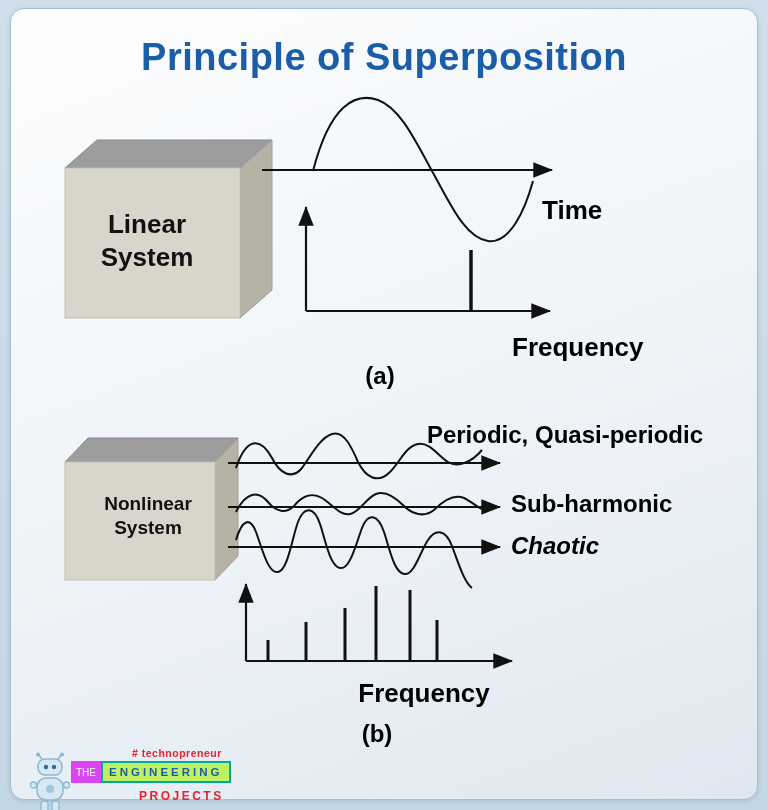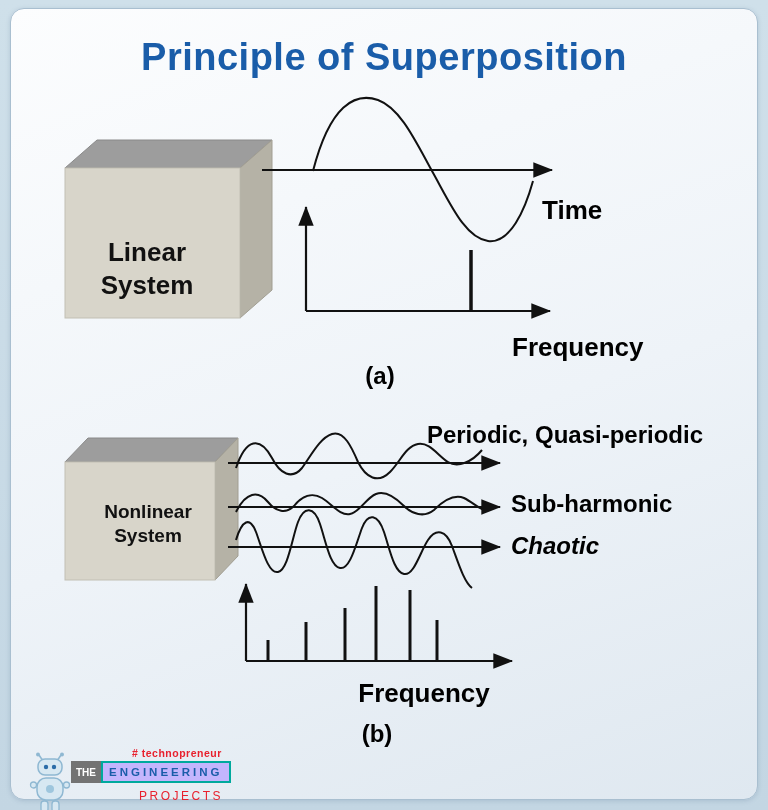--- a/index.html
+++ b/index.html
@@ -16,37 +16,37 @@
     border:1.5px solid #a9bfd0;border-radius:14px;
     box-shadow:0 1px 4px rgba(90,120,150,.25);
   }
   svg.diagram{position:absolute;left:0;top:0;}
   .lbl{position:absolute;color:#000000;font-weight:700;white-space:nowrap;}
   .title{
     position:absolute;left:0;top:36px;width:768px;text-align:center;
     font-size:38px;font-weight:700;color:#1a5da9;letter-spacing:.5px;
   }
   .boxlabel{position:absolute;text-align:center;color:#111;font-weight:700;line-height:1.28;}
-  .boxlabel-a{left:65px;top:208px;width:164px;font-size:26px;margin-top:28px;}
-  .boxlabel-b{left:65px;top:492px;width:166px;font-size:19px;margin-top:8px;}
+  .boxlabel-a{left:65px;top:208px;width:164px;font-size:26px;}
+  .boxlabel-b{left:65px;top:492px;width:166px;font-size:19px;}
   .time-a{left:542px;top:195px;font-size:26px;}
   .freq-a{left:512px;top:332px;font-size:26px;}
   .cap-a{left:340px;top:362px;width:80px;text-align:center;font-size:24px;}
   .out-1{left:388px;top:421px;width:315px;text-align:right;font-size:24px;}
   .out-2{left:511px;top:490px;font-size:24px;}
   .out-3{left:511px;top:532px;font-size:24px;font-style:italic;}
   .freq-b{left:299px;top:678px;width:250px;text-align:center;font-size:26px;}
   .cap-b{left:337px;top:720px;width:80px;text-align:center;font-size:24px;}
   
   .logo{position:absolute;left:28px;top:745px;width:200px;height:80px;}
   .logo .tagline{position:absolute;left:104px;top:2px;font-size:10.5px;font-weight:700;color:#e8212e;letter-spacing:.5px;}
   .logo .row{position:absolute;left:43px;top:16px;display:flex;align-items:stretch;}
-  .logo .the{background:#737373;color:#fff;font-size:10px;font-weight:700;padding:5px 5px;display:flex;align-items:center;}
-  .logo .eng{background:#c4b5fd;border:2px solid #00a99d;color:#1a5da9;font-size:11.5px;font-weight:700;letter-spacing:3px;padding:3px 6px;display:flex;align-items:center;}
-  .logo .projects{position:absolute;left:111px;top:44px;color:#e8212e;font-size:12px;font-weight:400;letter-spacing:2.5px;}
+  .logo .the{background:#d946ef;color:#fff;font-size:10px;font-weight:400;padding:5px 5px;display:flex;align-items:center;}
+  .logo .eng{background:#bef264;border:2px solid #00a99d;color:#1a5da9;font-size:11.5px;font-weight:700;letter-spacing:3px;padding:3px 6px;display:flex;align-items:center;}
+  .logo .projects{position:absolute;left:111px;top:44px;color:#e8212e;font-size:12px;font-weight:700;letter-spacing:2.5px;}
   .robot{position:absolute;left:0;top:4px;}
 </style>
 </head>
 <body>
 
 <div class="stage">
   <div class="panel"></div>
 
   <svg class="diagram" width="768" height="810" viewBox="0 0 768 810">
     <defs>

